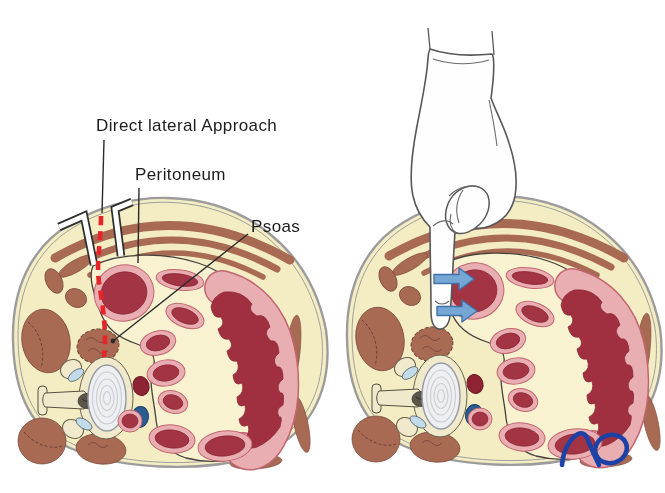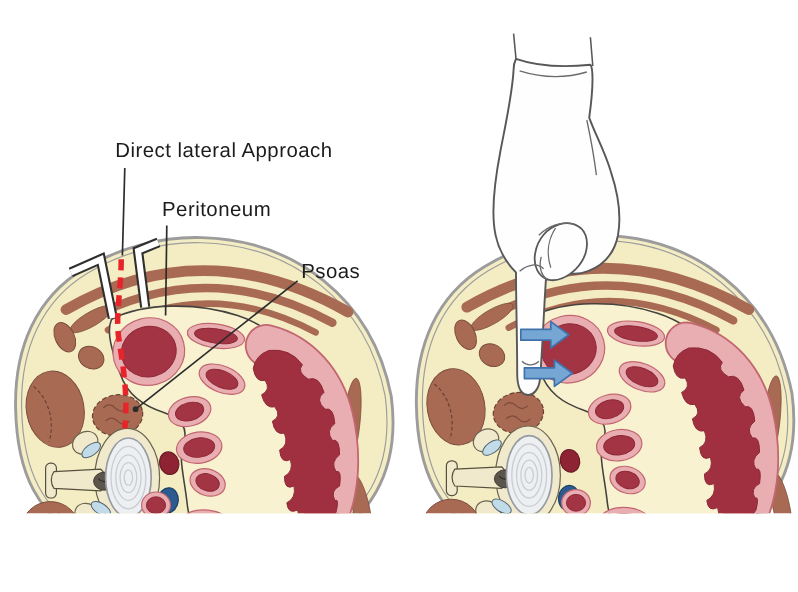--- a/index.html
+++ b/index.html
@@ -1,16 +1,16 @@
 <!DOCTYPE html>
 <html><head>
 <meta charset="utf-8">
 <style>
   html,body{margin:0;padding:0;background:#ffffff;}
-  .stage{position:relative;width:665px;height:428px;background:#ffffff;overflow:hidden;
+  .stage{position:relative;width:665px;height:493px;background:#ffffff;overflow:hidden;
          font-family:"Liberation Sans", sans-serif;}
   svg{display:block;}
   text.fig-label{font-family:"Liberation Sans", sans-serif;font-size:17px;letter-spacing:0.4px;fill:#1c1c1c;}
 </style>
 </head>
 <body>
 
 <div class="stage">
 <svg width="665" height="493" viewBox="0 0 665 493">
   <defs>

